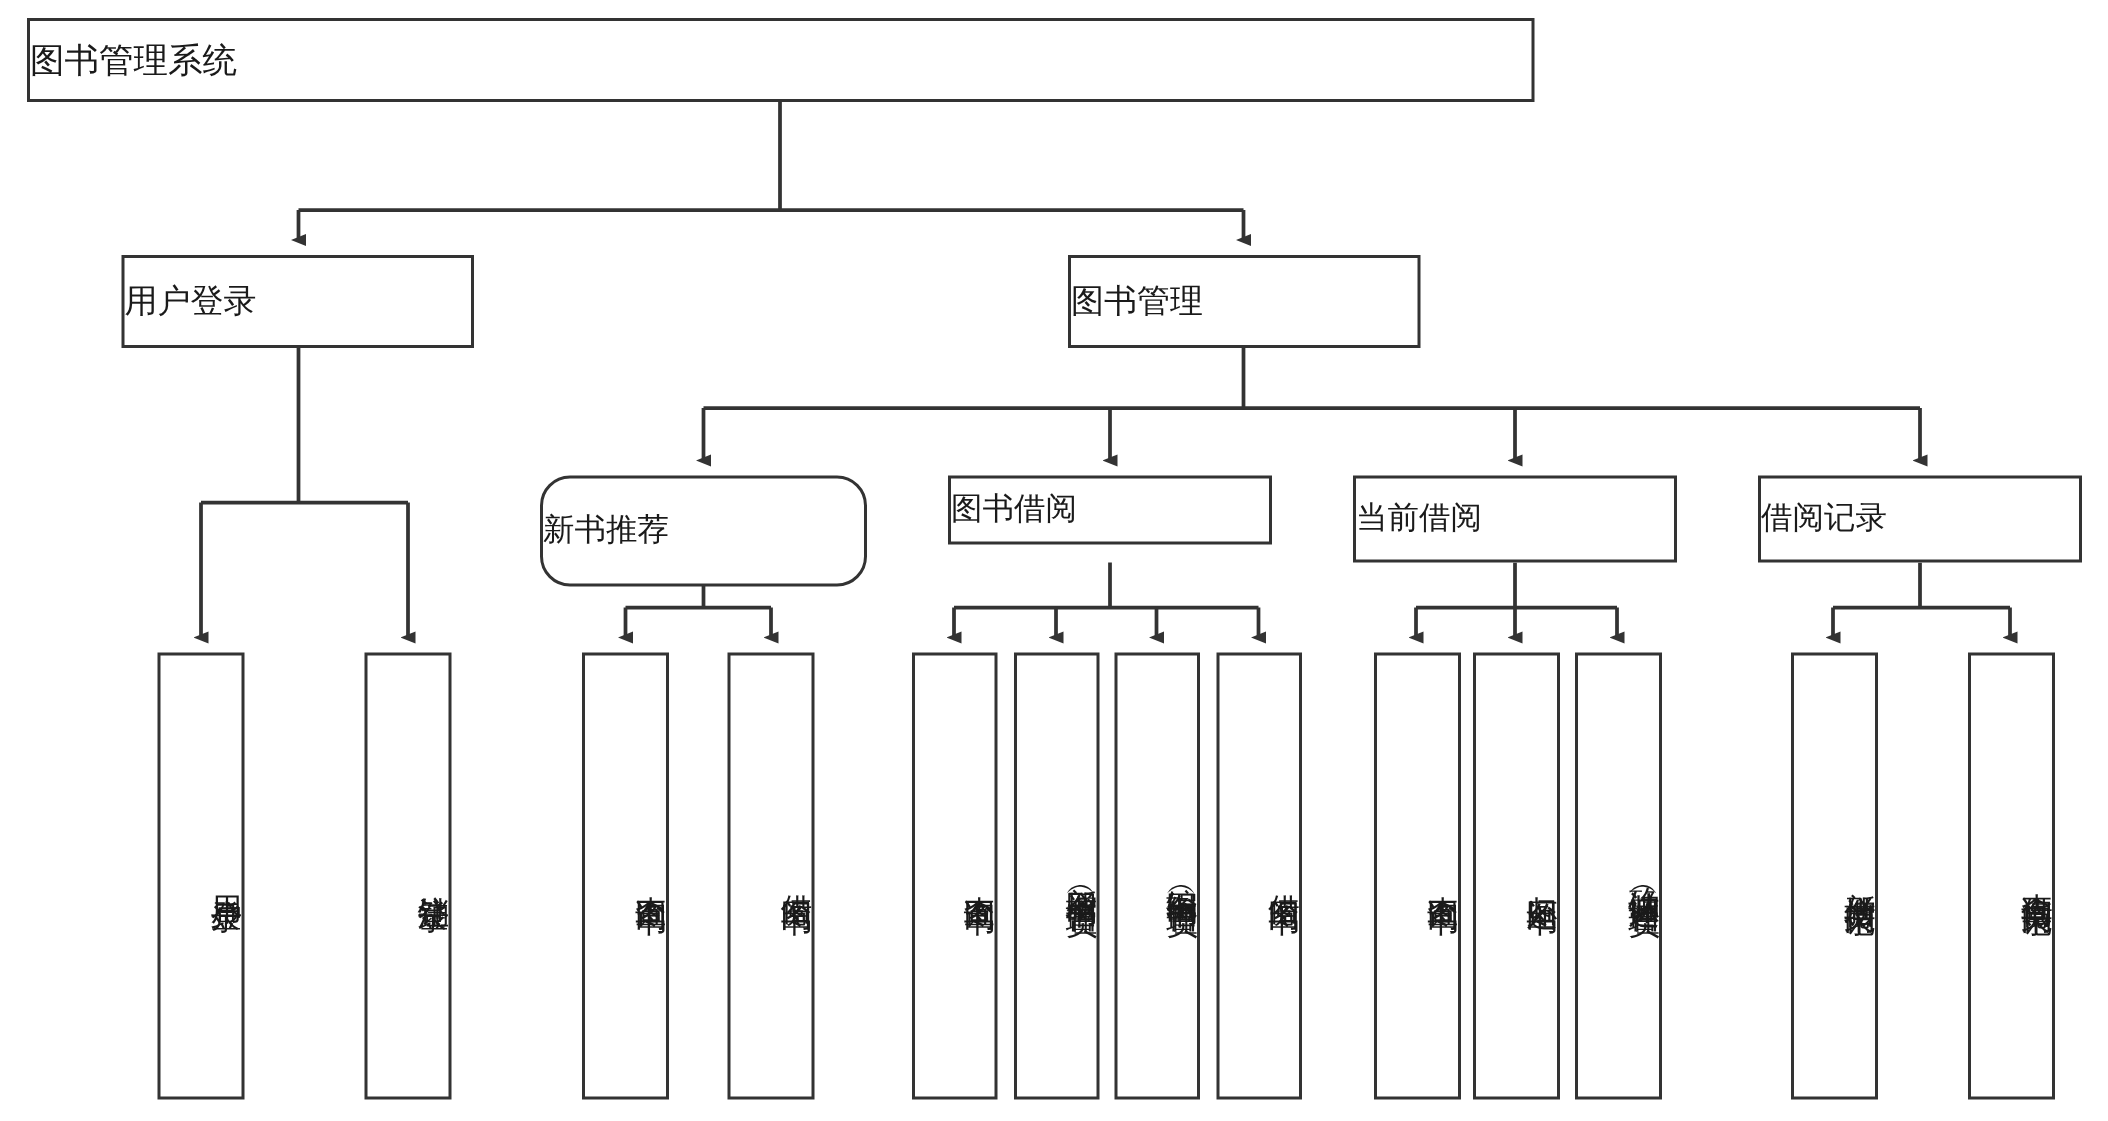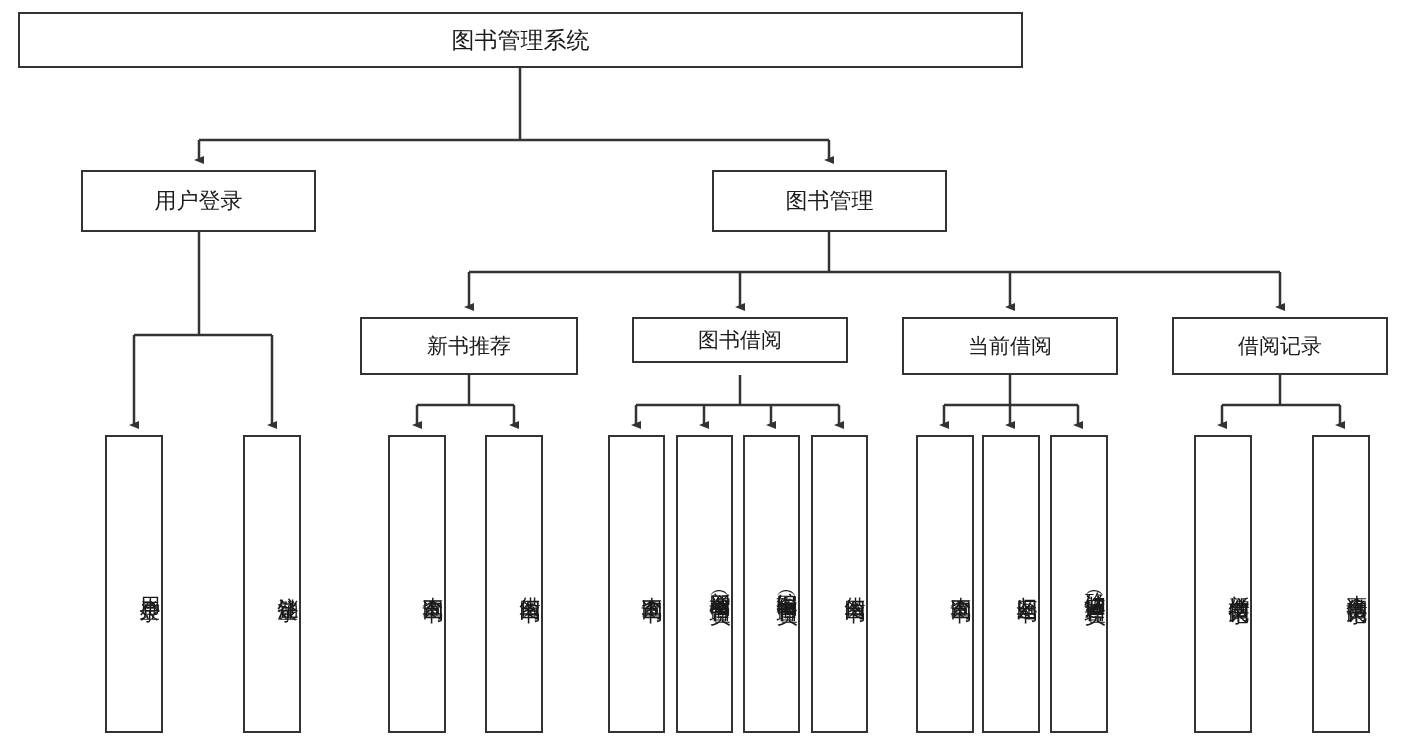--- a/index.html
+++ b/index.html
@@ -26,21 +26,21 @@
     height: 747px;
     pointer-events: none;
   }
   .node {
     position: absolute;
     box-sizing: border-box;
     border: 2px solid #333333;
     background: #ffffff;
     display: flex;
     align-items: center;
-    justify-content: center;
+    justify-content: flex-start;
     color: #1a1a1a;
     line-height: 1.22;
     text-align: center;
   }
   .node.level-0 {
     font-size: 23px;
   }
   .node.level-1 {
     font-size: 22px;
   }
@@ -132,21 +132,21 @@
   </div>
 
   <div class="node level-1" style="left: 81px; top: 170px; width: 235px; height: 62px;">
     <span class="node-label">用户登录</span>
   </div>
 
   <div class="node level-1" style="left: 712px; top: 170px; width: 235px; height: 62px; font-family: Liberation Serif, serif;">
     <span class="node-label">图书管理</span>
   </div>
 
-  <div class="node level-2" style="left: 360px; top: 317px; width: 218px; height: 58px;">
+  <div class="node level-2" style="left: 360px; top: 317px; width: 218px; height: 74px; border-radius: 20px;">
     <span class="node-label">新书推荐</span>
   </div>
 
   <div class="node level-2" style="left: 632px; top: 317px; width: 216px; height: 46px;">
     <span class="node-label">图书借阅</span>
   </div>
 
   <div class="node level-2" style="left: 902px; top: 317px; width: 216px; height: 58px;">
     <span class="node-label">当前借阅</span>
   </div>

